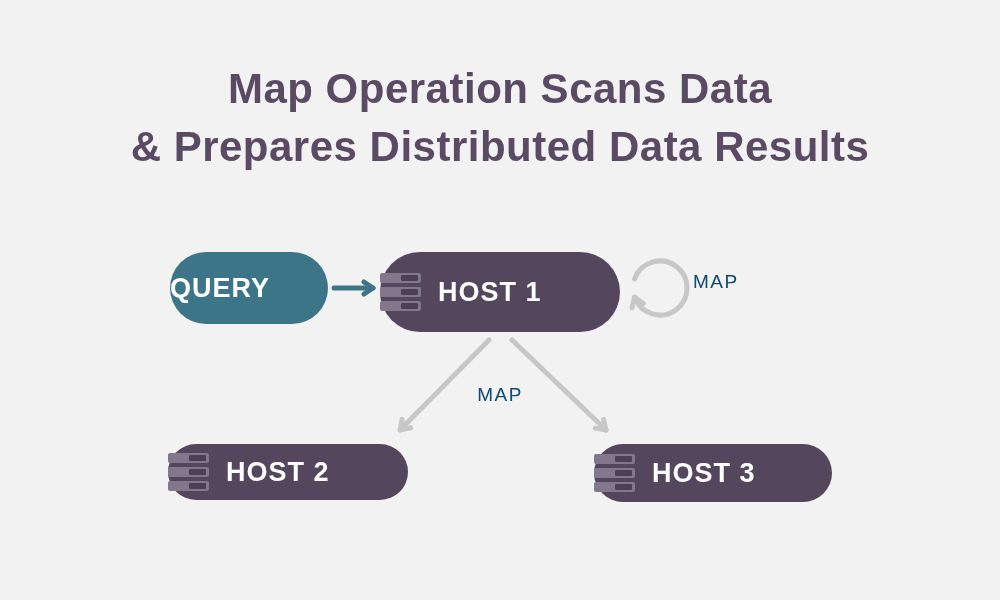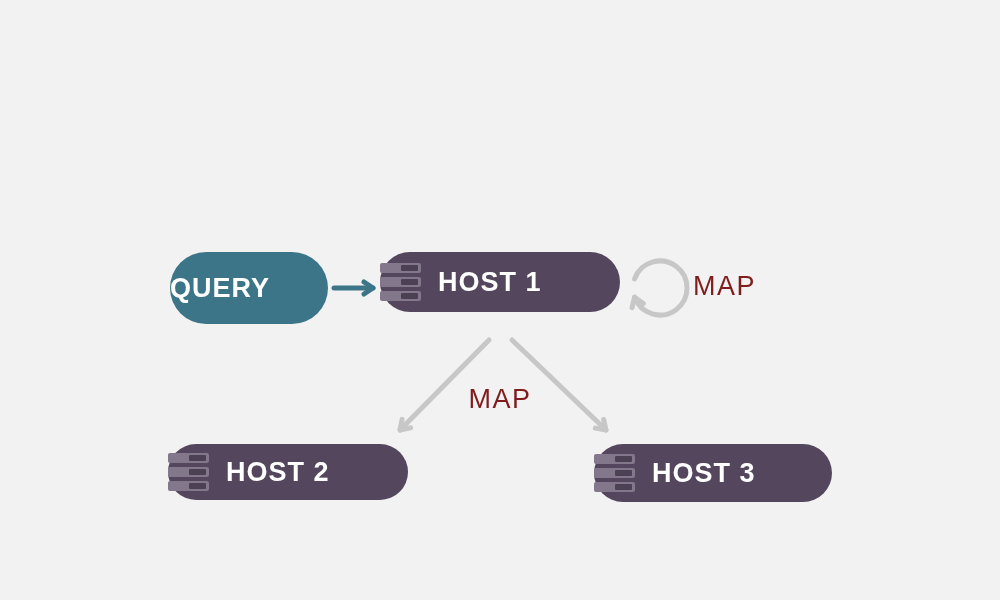--- a/index.html
+++ b/index.html
@@ -31,21 +31,21 @@
     gap:17px;
     border-radius:40px;
     color:#ffffff;
     font-size:27px;
     font-weight:600;
     letter-spacing:1px;
   }
   .pill.query { background:#3d7588; }
   .pill.host  { background:#54465c; }
   .pill-query { left:170px; top:252px; width:158px; height:72px; }
-  .pill-host1 { left:380px; top:252px; width:240px; height:60px; }
+  .pill-host1 { left:380px; top:252px; width:240px; height:80px; }
   .pill-host2 { left:168px; top:444px; width:240px; height:56px; }
   .pill-host3 { left:594px; top:444px; width:238px; height:58px; }
   .server-icon {
     display:flex;
     flex-direction:column;
     gap:4px;
   }
   .server-icon .bar {
     position:relative;
     width:41px; height:10px;
@@ -61,33 +61,34 @@
     border-radius:1px;
   }
   svg.arrow-layer {
     position:absolute;
     left:0; top:0;
     width:1000px; height:600px;
     pointer-events:none;
   }
   .map-label {
     position:absolute;
-    font-size:27px;
+    font-size:19px;
     font-weight:500;
     letter-spacing:1.5px;
-    color:#7f1d1d;
+    color:#0c4a6e;
   }
   .map-label.loop   { left:693px; top:271px; }
   .map-label.fanout { left:455px; top:384px; width:90px; text-align:center; }
 </style>
 </head>
 <body>
 
 <div class="canvas">
 
+  <h1 class="title"><span>Map Operation Scans Data</span><br><span>&amp; Prepares Distributed Data Results</span></h1>
 
   <svg class="arrow-layer">
     <defs>
       <marker id="chev-teal" markerUnits="userSpaceOnUse" markerWidth="18" markerHeight="18" refX="13" refY="9" orient="auto">
         <path d="M4,3 L13,9 L4,15" fill="none" stroke-width="5" stroke-linecap="round" stroke-linejoin="round" stroke="#3d7588"></path>
       </marker>
       <marker id="chev-gray" markerUnits="userSpaceOnUse" markerWidth="18" markerHeight="18" refX="13" refY="9" orient="auto">
         <path d="M4,3 L13,9 L4,15" fill="none" stroke-width="5" stroke-linecap="round" stroke-linejoin="round" stroke="#c7c7c7"></path>
       </marker>
     </defs>

